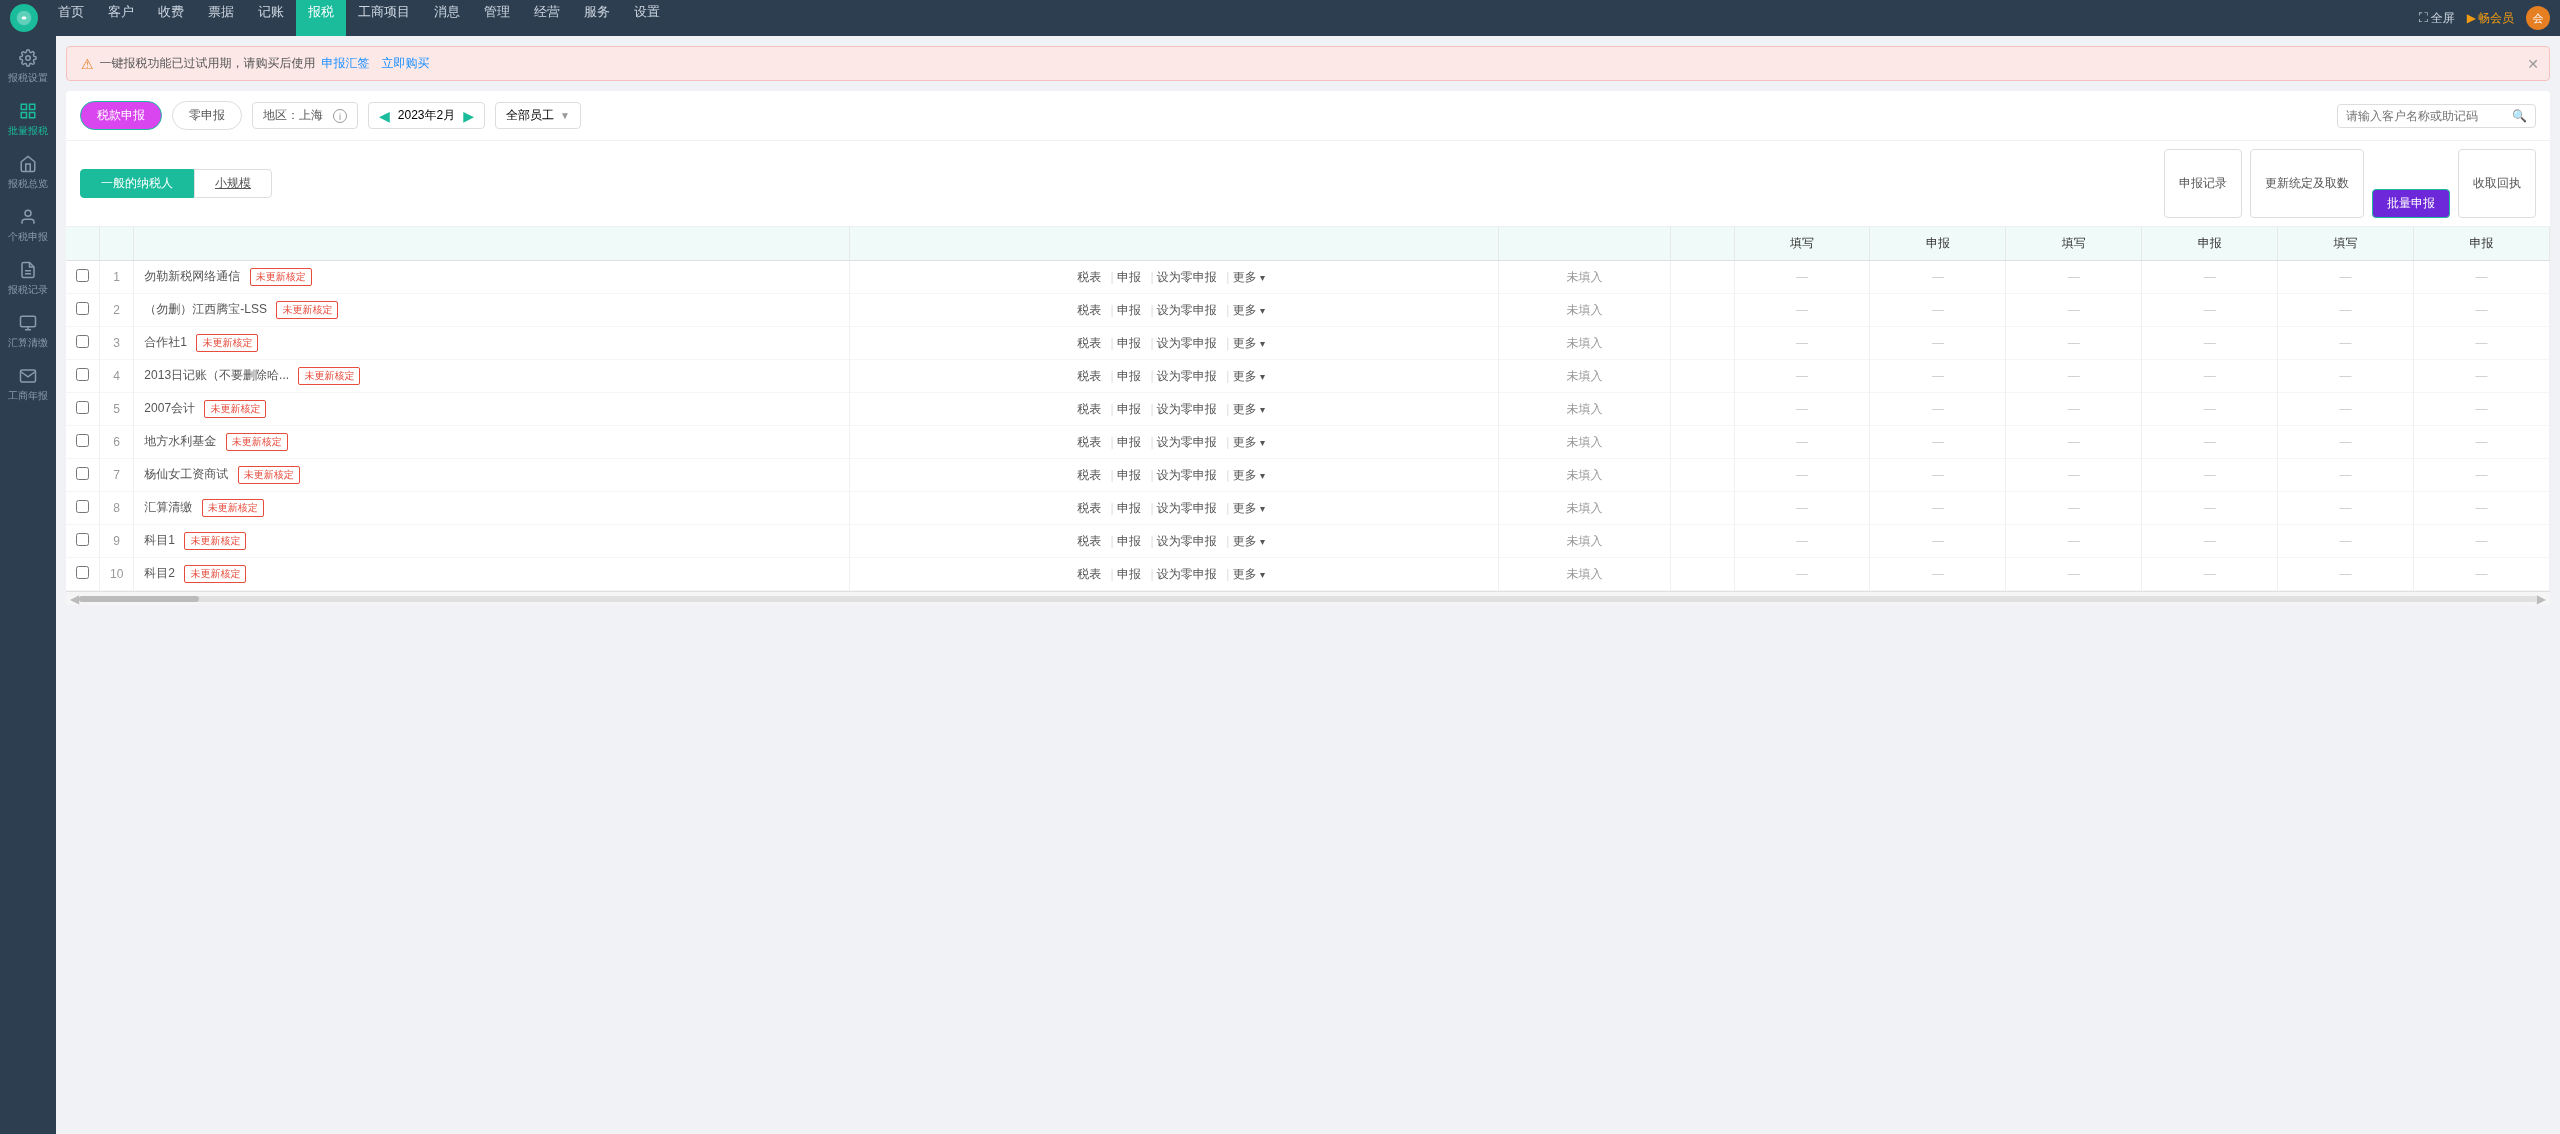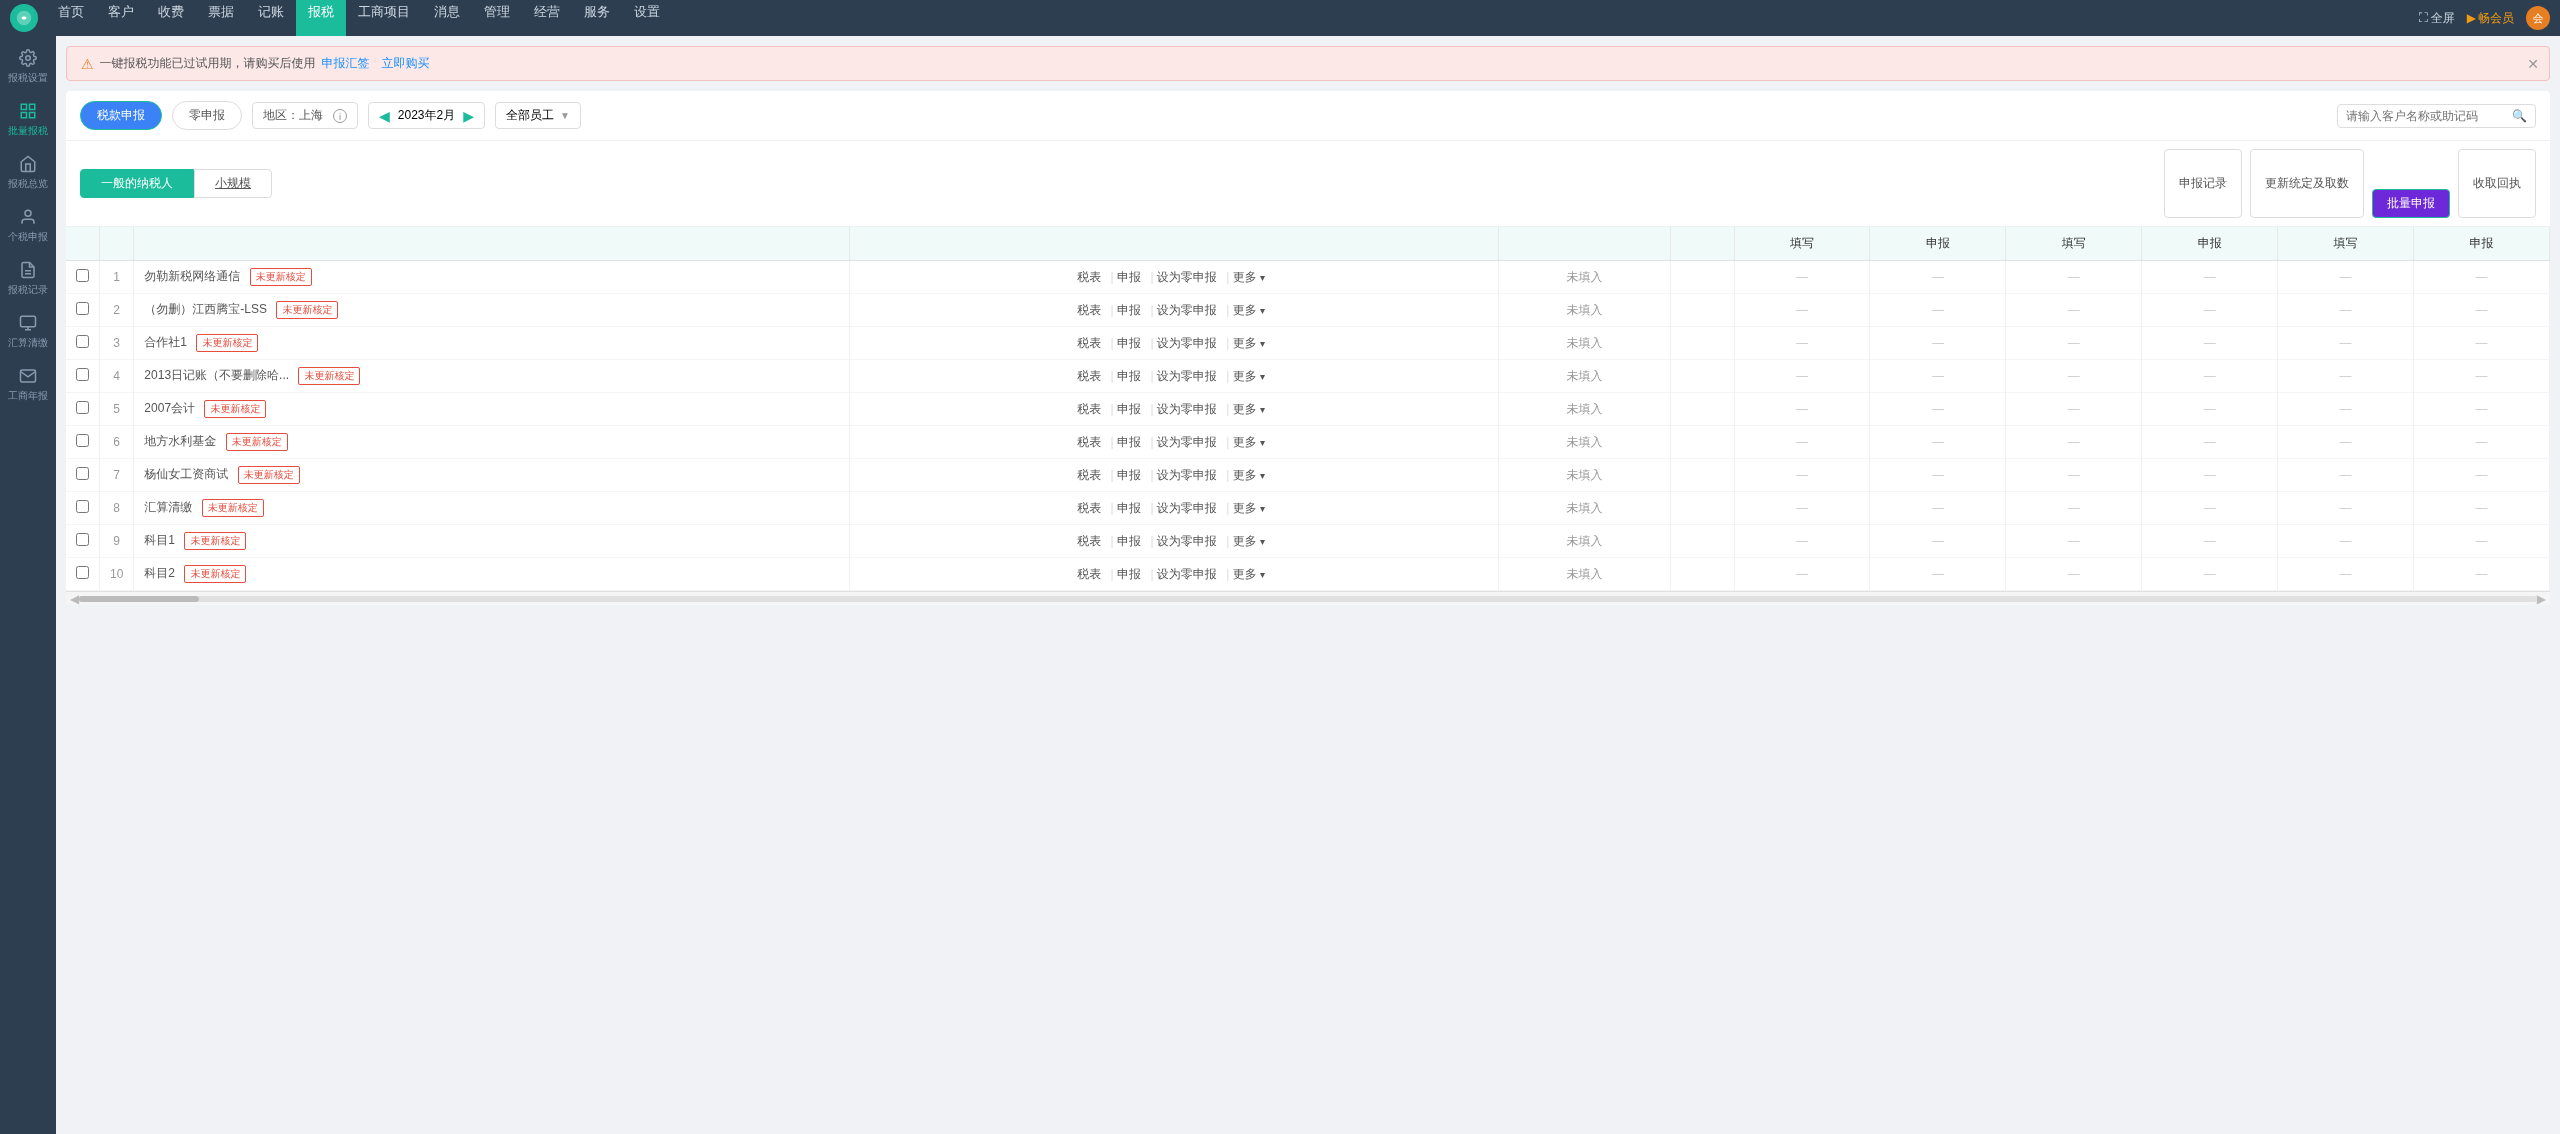--- a/index.html
+++ b/index.html
@@ -32,21 +32,21 @@
     .banner .warn-icon { color: #e67e22; margin-right: 6px; font-size: 14px; }
     .banner a { color: #1890ff; text-decoration: none; margin: 0 6px; }
     .banner .close-btn { position: absolute; right: 10px; top: 50%; transform: translateY(-50%); cursor: pointer; color: #999; font-size: 14px; }
 
     
     .card { background: #fff; border-radius: 4px; overflow: hidden; }
 
     
     .toolbar { display: flex; align-items: center; padding: 10px 14px; gap: 10px; border-bottom: 1px solid #f0f0f0; flex-wrap: wrap; }
     .tab-btn { padding: 5px 16px; border-radius: 20px; border: 1px solid #ddd; background: #fff; cursor: pointer; font-size: 12px; color: #555; }
-    .tab-btn.active { background: #3b82f6; color: #fff; border-color: #1abc9c; }
+    .tab-btn.active { background: #d946ef; color: #fff; border-color: #1abc9c; }
     .region-box { display: flex; align-items: center; gap: 6px; font-size: 12px; color: #555; border: 1px solid #ddd; border-radius: 4px; padding: 4px 10px; }
     .month-nav { display: flex; align-items: center; gap: 8px; border: 1px solid #ddd; border-radius: 4px; padding: 4px 10px; font-size: 12px; }
     .month-nav .arrow { cursor: pointer; color: #1abc9c; font-size: 14px; }
     .staff-select { display: flex; align-items: center; gap: 6px; border: 1px solid #ddd; border-radius: 4px; padding: 4px 10px; font-size: 12px; cursor: pointer; }
     .search-box { display: flex; align-items: center; border: 1px solid #ddd; border-radius: 4px; padding: 4px 8px; gap: 6px; margin-left: auto; }
     .search-box input { border: none; outline: none; font-size: 12px; width: 160px; color: #999; }
 
     
     .action-bar { display: flex; align-items: center; padding: 8px 14px; gap: 8px; border-bottom: 1px solid #f0f0f0; }
     .type-tabs { display: flex; gap: 0; border-radius: 14px; }

